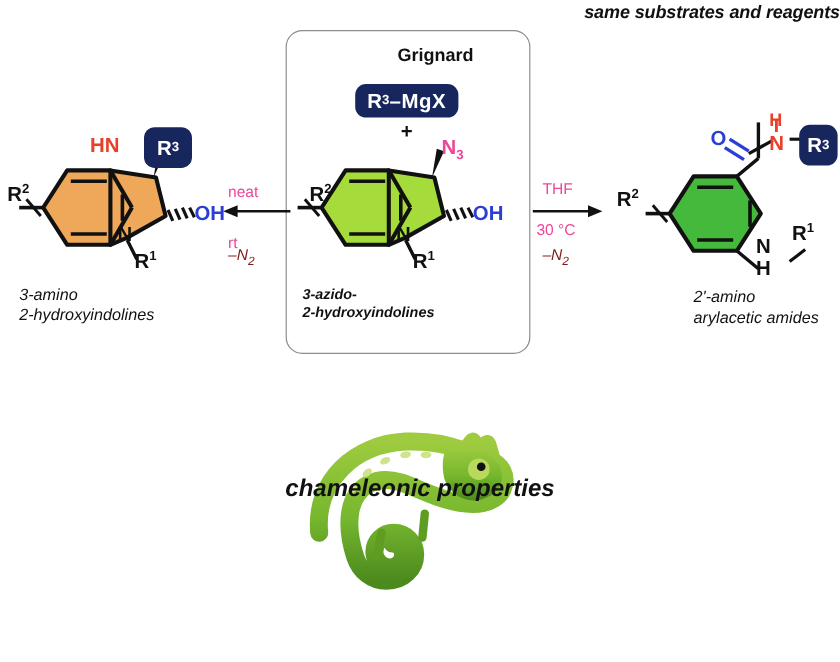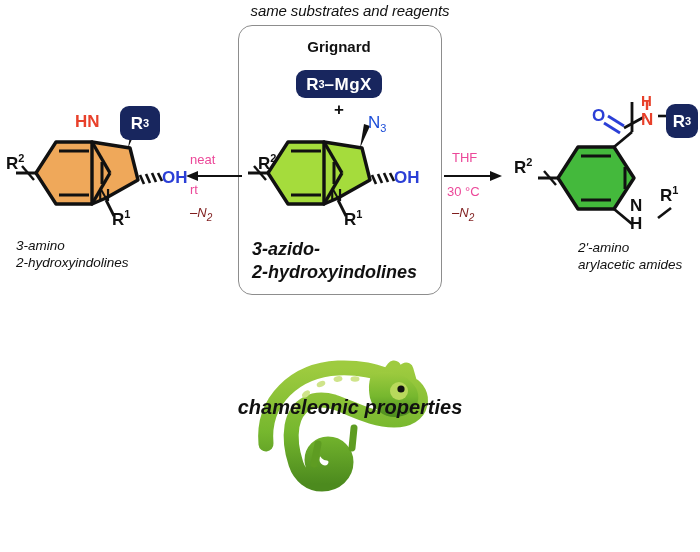--- a/index.html
+++ b/index.html
@@ -6,61 +6,61 @@
   body{
     width:700px;height:552px;background:#ffffff;
     font-family:"Liberation Sans", sans-serif;
     position:relative;overflow:hidden;
   }
   .stage{position:absolute;inset:0;}
   .abs{position:absolute;}
 
   
   #headline{
-    left:0;right:0;top:2px;text-align:center;
-    font-size:15px;font-weight:normal;font-style:italic;color:#111;
+    left:0;right:0;top:2px;text-align:right;
+    font-size:15px;font-weight:bold;font-style:italic;color:#111;
     letter-spacing:-0.1px;
   }
 
   
   #center-box{
     left:238px;top:25px;width:202px;height:268px;
     border:1.4px solid #8d8d8d;border-radius:14px;background:#fff;
   }
   #grignard-title{
     left:238px;top:38px;width:202px;text-align:center;
-    font-size:15px;font-weight:bold;color:#111;
+    font-size:15px;font-weight:bold;color:#111;padding-left:24px;
   }
   .navy-badge{
     background:#18265e;color:#fff;border-radius:9px;
     font-weight:bold;display:flex;align-items:center;justify-content:center;
     line-height:1;
   }
   #grignard-badge{
     left:296px;top:70px;width:86px;height:28px;font-size:17px;
   }
   #plus-sign{
     left:238px;top:100px;width:202px;text-align:center;
     font-size:17px;font-weight:bold;color:#111;
   }
 
   
   .caption{
     font-size:13.5px;font-style:italic;color:#111;line-height:1.25;
   }
-  .caption.bold{font-weight:bold;font-size:18px;}
+  .caption.bold{font-weight:bold;font-size:12px;}
   #caption-center{left:252px;top:238px;width:180px;text-align:left;}
   #caption-left{left:16px;top:238px;width:190px;text-align:left;}
   #caption-right{left:578px;top:240px;width:180px;text-align:left;}
 
   
   .cond{font-size:13px;color:#ec4899;position:absolute;white-space:nowrap;}
   .cond.red{color:#7f1d1d;font-style:italic;}
   #cond-neat{left:190px;top:152px;}
-  #cond-rt{left:190px;top:182px;}
+  #cond-rt{left:190px;top:195px;}
   #cond-n2-left{left:190px;top:205px;}
   #cond-thf{left:452px;top:150px;}
   #cond-temp{left:447px;top:184px;}
   #cond-n2-right{left:452px;top:205px;}
 
   
   #chameleon-text{
     left:0;right:0;top:396px;text-align:center;
     font-size:20px;font-weight:bold;font-style:italic;color:#111;
     z-index:5;
@@ -109,21 +109,21 @@
         <line x1="122" y1="57" x2="126" y2="66"></line>
         <line x1="128" y1="56" x2="132" y2="65"></line>
         <line x1="134" y1="55" x2="138" y2="64"></line>
         <line x1="140" y1="55" x2="144" y2="63"></line>
       </g>
 
       <line x1="88" y1="82" x2="96" y2="98" stroke="#111" stroke-width="2.8"></line>
     </svg>
   </div>
 
-  <div class="abs" style="left:368px;top:113px;font-size:17px;font-weight:normal;color:#1d4ed8;">
+  <div class="abs" style="left:368px;top:113px;font-size:17px;font-weight:bold;color:#ec4899;">
     <span>N</span><sub style="font-size:11px">3</sub>
   </div>
   <div class="abs" style="left:394px;top:168px;font-size:17px;font-weight:bold;color:#2b3fd6;">OH</div>
   <div class="abs" style="left:330px;top:186px;font-size:17px;font-weight:bold;color:#111;">N</div>
   <div class="abs" style="left:344px;top:208px;font-size:17px;font-weight:bold;color:#111;">
     <span>R</span><sup style="font-size:11px">1</sup>
   </div>
   <div class="abs" style="left:258px;top:152px;font-size:17px;font-weight:bold;color:#111;">
     <span>R</span><sup style="font-size:11px">2</sup>
   </div>

